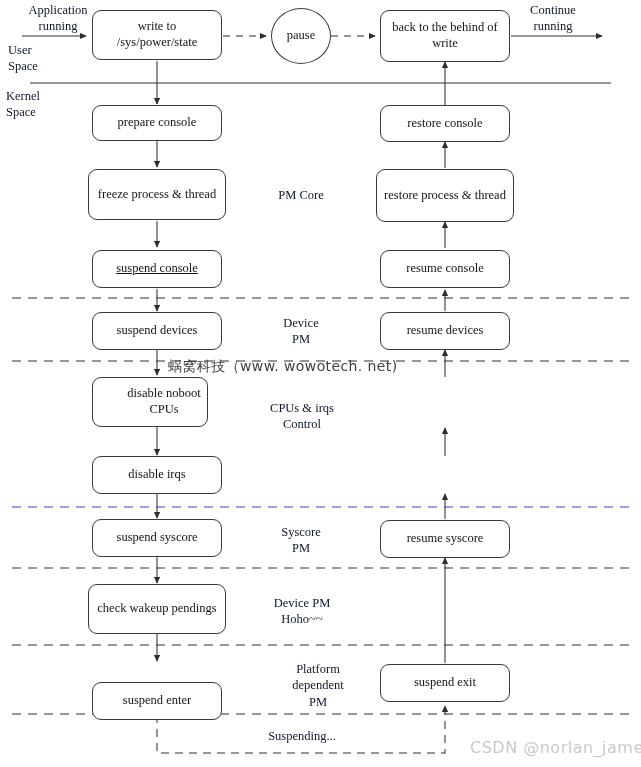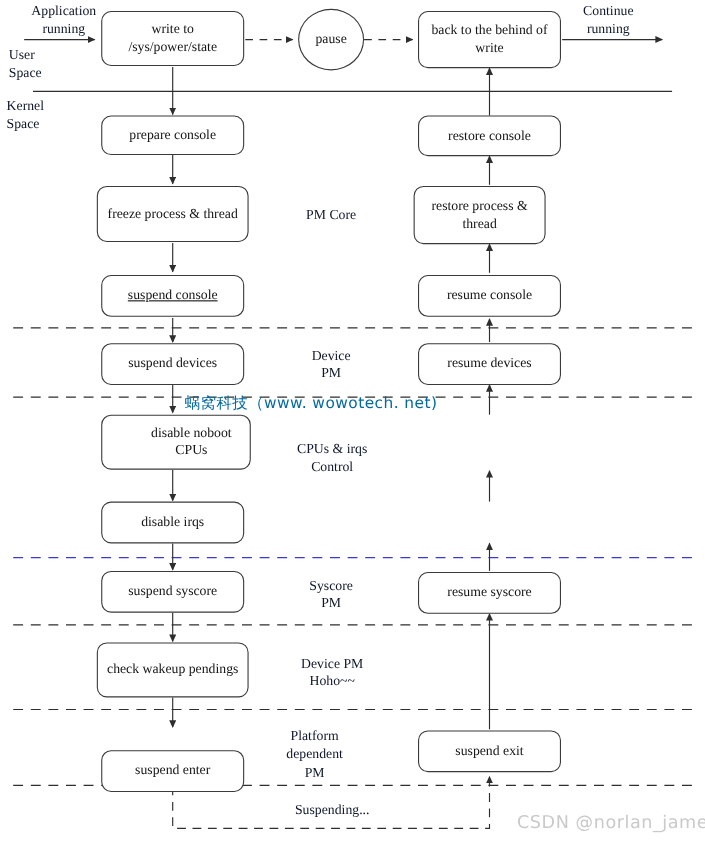--- a/index.html
+++ b/index.html
@@ -38,21 +38,21 @@
     z-index:2;
     white-space:pre-line;
   }
   .lbl.left{text-align:left;}
 
   .wm-center{
     position:absolute;
     left:168px;top:358px;
     font-family:"DejaVu Sans","Liberation Sans",sans-serif;
     font-size:14px;
-    color:#0369a1;
+    color:#404040;
     letter-spacing:.4px;
     z-index:4;
     white-space:nowrap;
   }
   .wm-csdn{
     position:absolute;
     left:470px;top:738px;
     font-family:"DejaVu Sans","Liberation Sans",sans-serif;
     font-size:16px;
     color:#c9c9c9;
@@ -128,39 +128,39 @@
 /sys/power/state</div>
 
   <div class="node" style="left:92px;top:105px;width:130px;height:36px;">prepare console</div>
 
   <div class="node" style="left:88px;top:169px;width:138px;height:51px;">freeze process &amp; thread</div>
 
   <div class="node" style="left:92px;top:250px;width:130px;height:38px;text-decoration:underline;">suspend console</div>
 
   <div class="node" style="left:92px;top:312px;width:130px;height:38px;">suspend devices</div>
 
-  <div class="node" style="left:92px;top:377px;width:136px;height:50px;padding-left:32px;">disable noboot
+  <div class="node" style="left:92px;top:377px;width:116px;height:50px;padding-left:32px;">disable noboot
 CPUs</div>
 
   <div class="node" style="left:92px;top:456px;width:130px;height:38px;">disable irqs</div>
 
   <div class="node" style="left:92px;top:519px;width:130px;height:38px;">suspend syscore</div>
 
   <div class="node" style="left:88px;top:584px;width:138px;height:50px;">check wakeup pendings</div>
 
   <div class="node" style="left:92px;top:663px;width:130px;height:38px;margin-top:19px;">suspend enter</div>
 
   <div class="node ellipse" style="left:271px;top:8px;width:60px;height:56px;">pause</div>
 
   <div class="node" style="left:380px;top:10px;width:130px;height:52px;">back to the behind of
 write</div>
 
   <div class="node" style="left:380px;top:105px;width:130px;height:37px;">restore console</div>
 
-  <div class="node" style="left:376px;top:169px;width:120px;height:53px;">restore process &amp; thread</div>
+  <div class="node" style="left:376px;top:169px;width:138px;height:53px;">restore process &amp; thread</div>
 
   <div class="node" style="left:380px;top:250px;width:130px;height:38px;">resume console</div>
 
   <div class="node" style="left:380px;top:312px;width:130px;height:38px;">resume devices</div>
 
 
 
   <div class="node" style="left:380px;top:520px;width:130px;height:38px;">resume  syscore</div>
 
   <div class="node" style="left:380px;top:664px;width:130px;height:38px;">suspend exit</div>
@@ -172,21 +172,21 @@
 
   <div class="lbl" style="left:252px;top:400px;width:100px;">CPUs &amp; irqs
 Control</div>
 
   <div class="lbl" style="left:255px;top:524px;width:92px;">Syscore
 PM</div>
 
   <div class="lbl" style="left:252px;top:595px;width:100px;">Device PM
 Hoho~~</div>
 
-  <div class="lbl" style="left:236px;top:661px;width:100px;text-align:center;">Platform
+  <div class="lbl" style="left:268px;top:661px;width:100px;text-align:center;">Platform
 dependent
 PM</div>
 
   <div class="lbl" style="left:238px;top:728px;width:128px;">Suspending...</div>
 
   <div class="wm-center">蜗窝科技（www. wowotech. net)</div>
   <div class="wm-csdn">CSDN @norlan_jame</div>
 
 </div>
 

